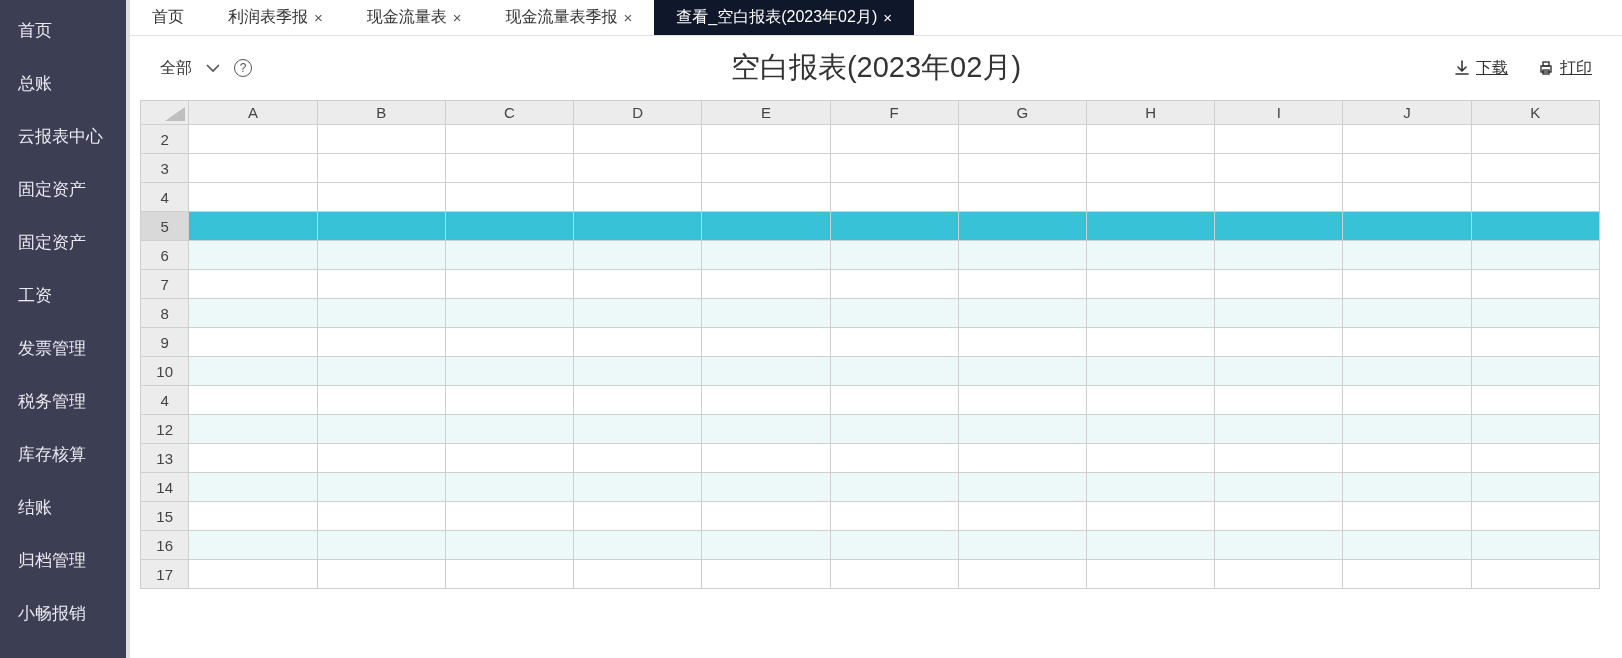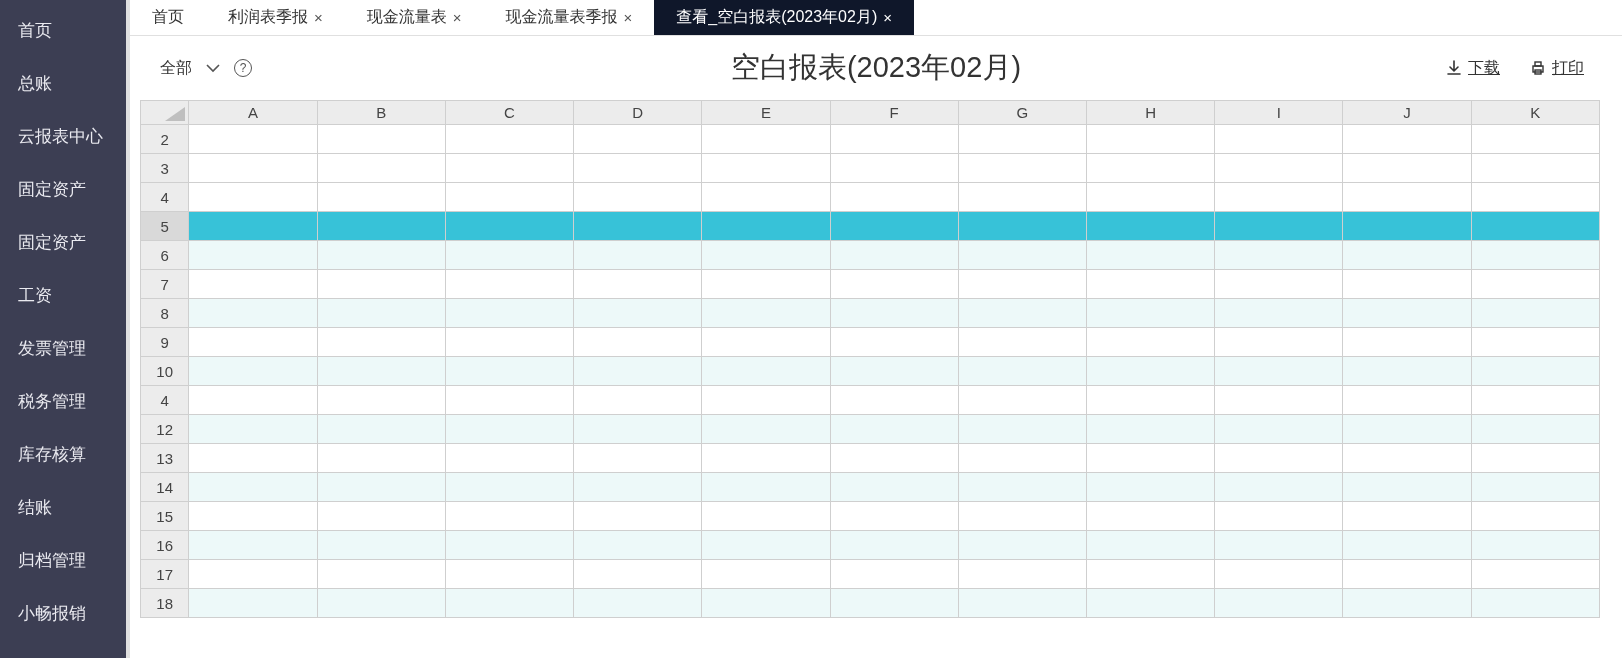--- a/index.html
+++ b/index.html
@@ -55,21 +55,21 @@
     background: #0f172a;
     color: #fff;
   }
   .tab.active .close { color: #fff; }
 
   
   .toolbar {
     height: 64px;
     display: flex;
     align-items: center;
-    padding: 0 38px 0 30px;
+    padding: 0 30px 0 30px;
     background: #fff;
     flex-shrink: 0;
     position: relative;
   }
   .toolbar .filter {
     display: flex;
     align-items: center;
     gap: 14px;
     font-size: 16px;
     color: #333;
@@ -477,31 +477,17 @@
             <td></td>
             <td></td>
             <td></td>
             <td></td>
             <td></td>
             <td></td>
             <td></td>
             <td></td>
             <td></td>
           </tr>
-          <tr class="alt">
-            <th class="rowhead">18</th>
-            <td></td>
-            <td></td>
-            <td></td>
-            <td></td>
-            <td></td>
-            <td></td>
-            <td></td>
-            <td></td>
-            <td></td>
-            <td></td>
-            <td></td>
-          </tr>
         </tbody>
     </table>
   </div>
 
 </div>
 
 </body></html>

